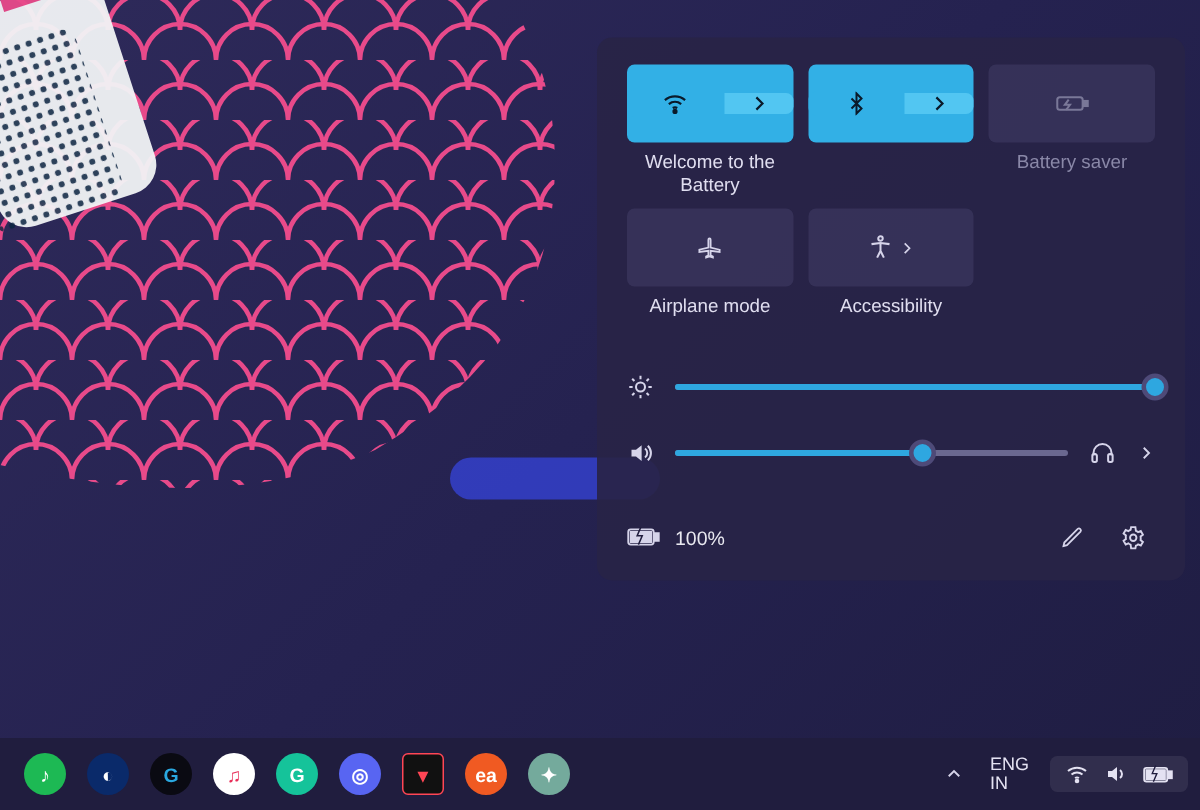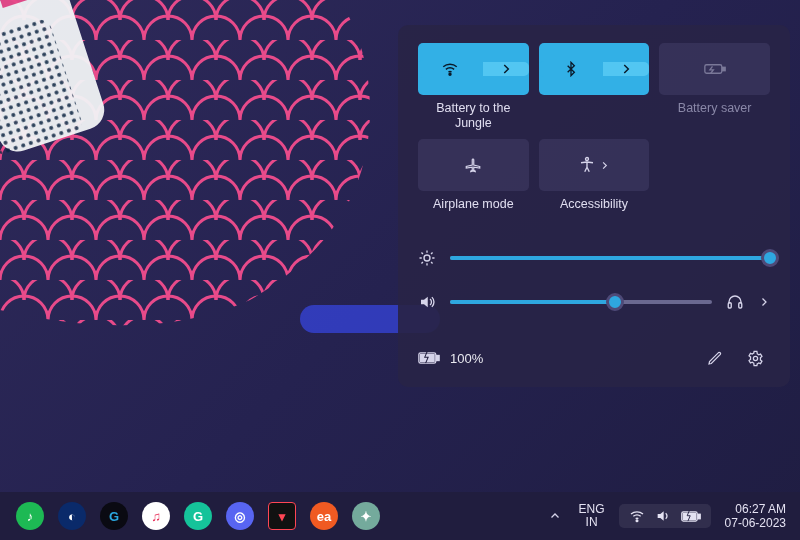--- a/index.html
+++ b/index.html
@@ -81,21 +81,21 @@
     display:flex; align-items:center; padding:0 8px; gap:6px;
     color:#e4e2f2;
   }
   .tb-icons { display:flex; gap:6px; margin-left:4px;}
   .tb-ico {
     width:36px;height:36px;border-radius:6px;display:flex;align-items:center;justify-content:center;
     cursor:pointer; font-size:18px;
   }
   .tb-spacer{flex:1}
   .systray{display:flex;align-items:center;gap:8px;}
-  .lang{ text-align:center; font-size:12px; line-height:1.1; padding:0 6px;}
+  .lang{ font-size:12px; line-height:1.1; padding:0 6px;}
   .tray-group{
     background:rgba(255,255,255,.08); border-radius:5px; padding:4px 10px; display:flex; gap:10px; align-items:center;
   }
   .clock{ text-align:right; font-size:12px; line-height:1.2; padding:0 6px;}
   svg { display:block; }
 </style>
 </head>
 <body>
 
 <div class="wallpaper">
@@ -142,21 +142,21 @@
           </span>
         </div>
         <div class="right">
           <span>
               <svg width="14" height="14" viewBox="0 0 24 24" fill="none" stroke="#0a1a2a" stroke-width="2.5">
                 <path d="M9 5l7 7-7 7"></path>
               </svg>
             </span>
         </div>
       </div>
-      <div class="tile-label">Battery to the Jungle</div>
+      <div class="tile-label">Welcome to the Battery</div>
     </div>
 
     <div class="tile-wrap">
       <div class="tile on split">
         <div class="left">
           <span class="sicn">
             <svg width="16" height="16" viewBox="0 0 24 24" fill="none" stroke="#0a1a2a" stroke-width="2">
                 <path d="M7 7l10 10-5 5V2l5 5L7 17"></path>
               </svg>
           </span>
@@ -339,18 +339,14 @@
         </span>
       <span class="tray-icn">
           <svg width="20" height="13" viewBox="0 0 26 16" fill="none" stroke="#e4e2f2" stroke-width="1.6">
             <rect x="1" y="2" width="20" height="12" rx="2"></rect>
             <rect x="22" y="5" width="3" height="6" fill="#e4e2f2"></rect>
             <rect x="3" y="4" width="16" height="8" fill="#e4e2f2"></rect>
             <path d="M11 0l-3 7h4l-3 7" stroke="#201d3e" stroke-width="1.2"></path>
           </svg>
         </span>
     </div>
-    <div class="clock" style="cursor:pointer">
-      <div>06:27 AM</div>
-      <div>07-06-2023</div>
-    </div>
   </div>
 </div>
 
 </body></html>

